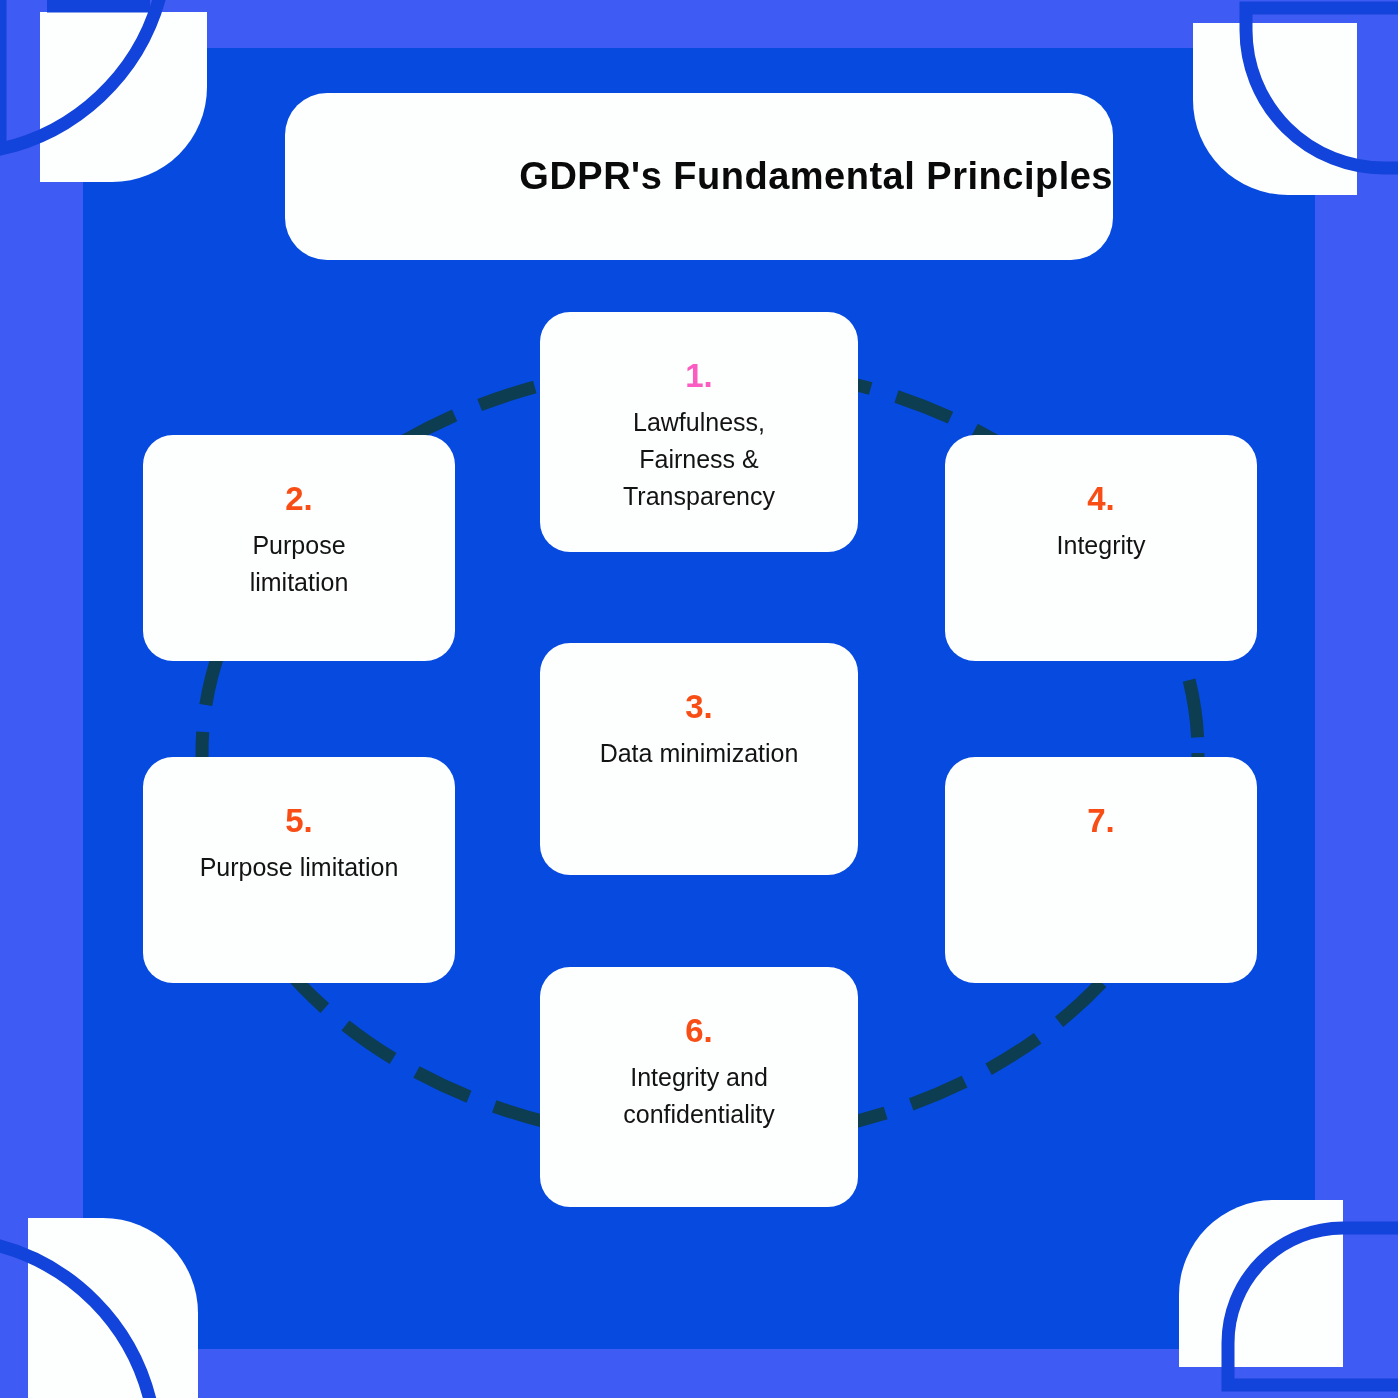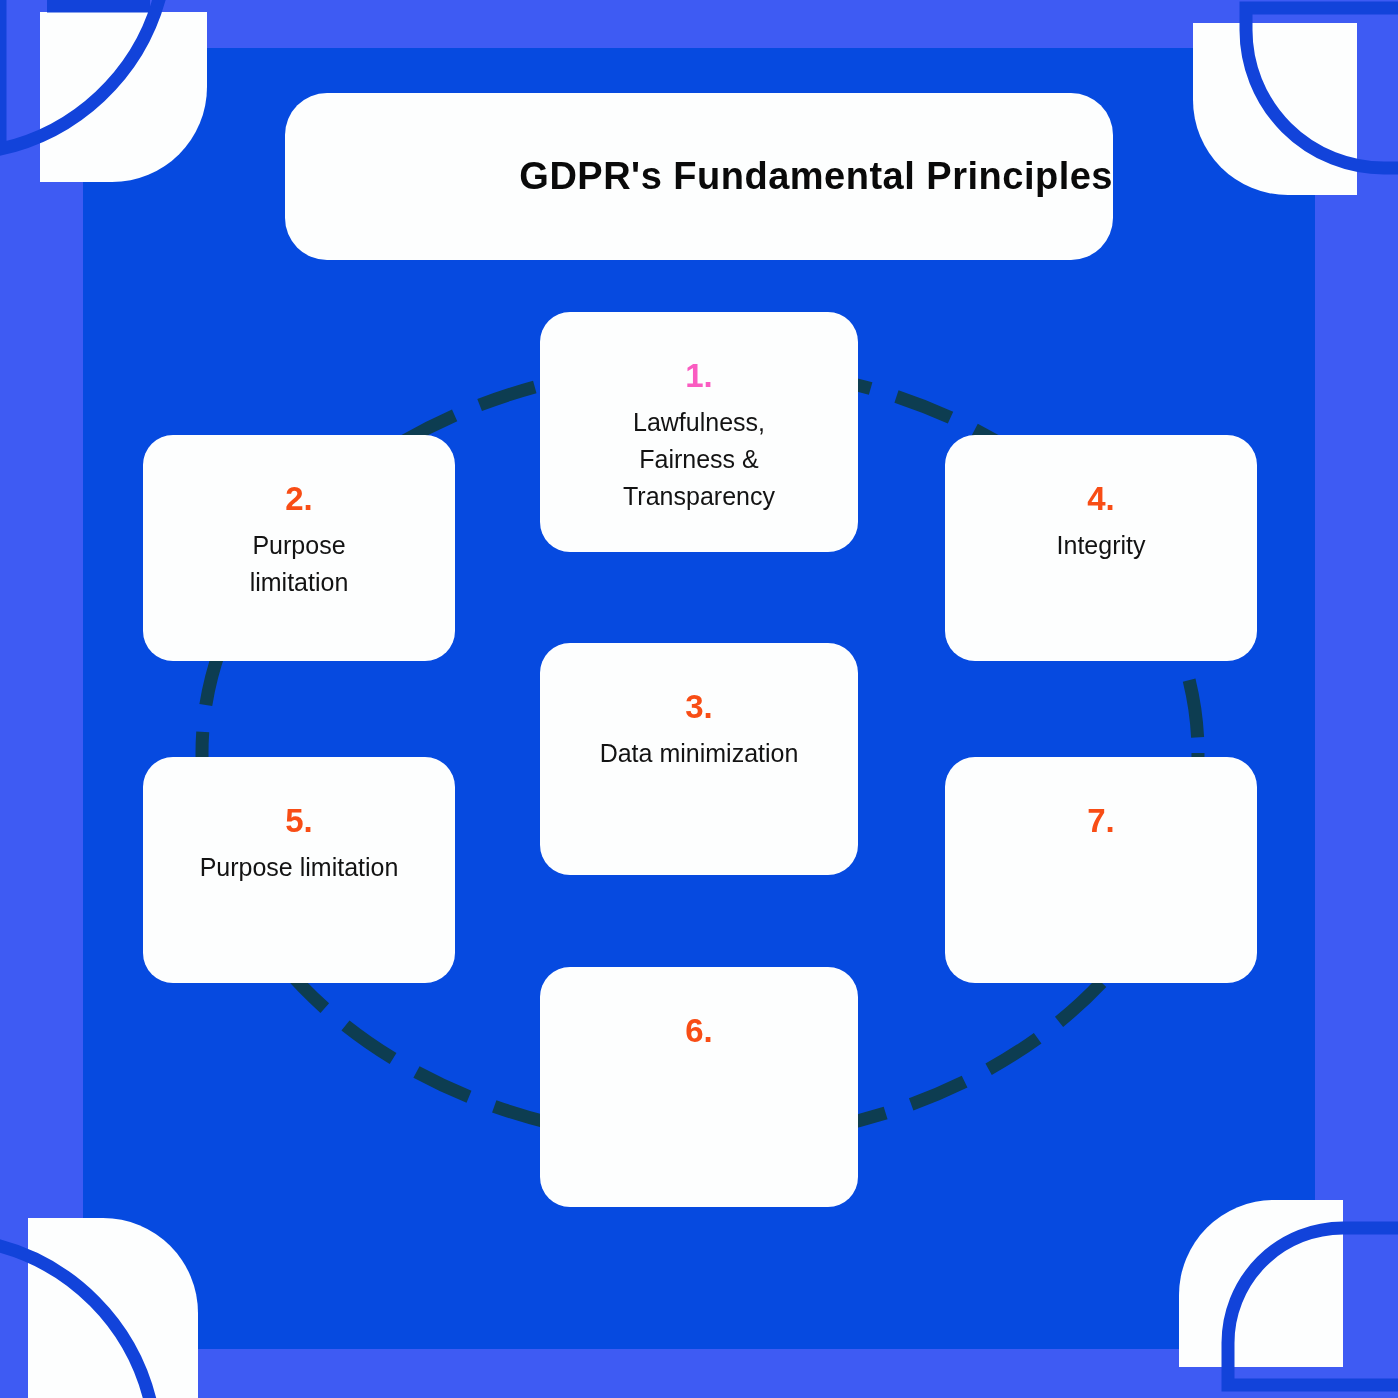--- a/index.html
+++ b/index.html
@@ -142,19 +142,21 @@
     <div class="label">Integrity</div>
   </div>
 
   <div class="card c5">
     <div class="num" style="color: rgb(248, 77, 21);">5.</div>
     <div class="label">Purpose limitation</div>
   </div>
 
   <div class="card c6">
     <div class="num" style="color: rgb(248, 77, 21);">6.</div>
+    <div class="label">Integrity and
+confidentiality</div>
   </div>
 
   <div class="card c7">
     <div class="num" style="color: rgb(248, 77, 21);">7.</div>
   </div>
 
 </div>
 
 </body></html>

